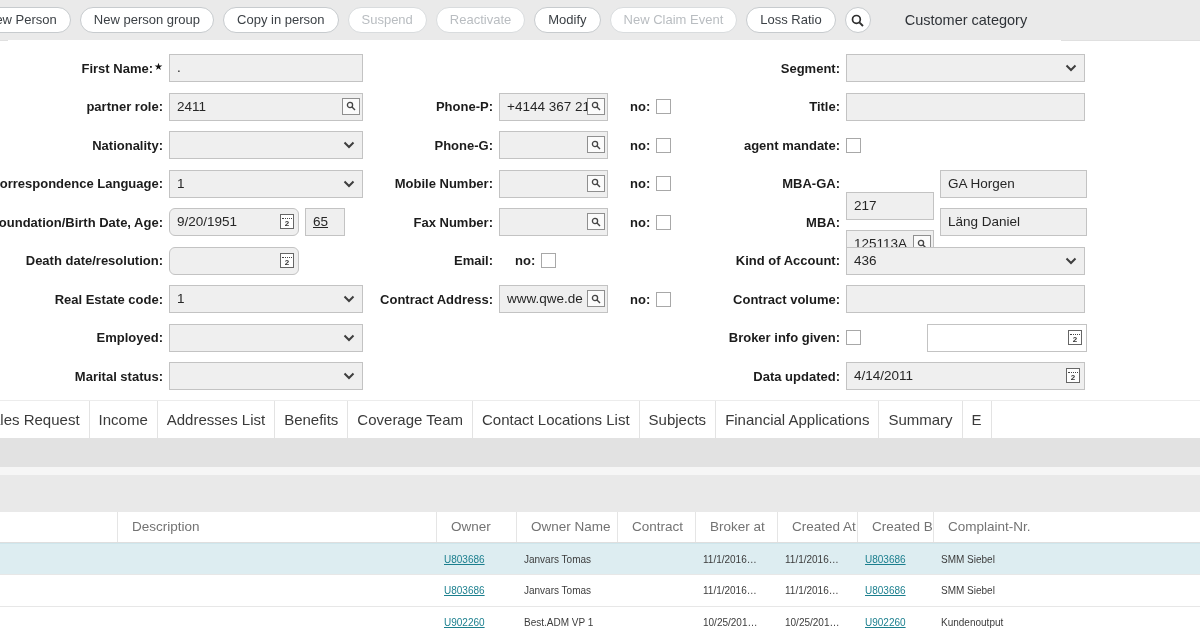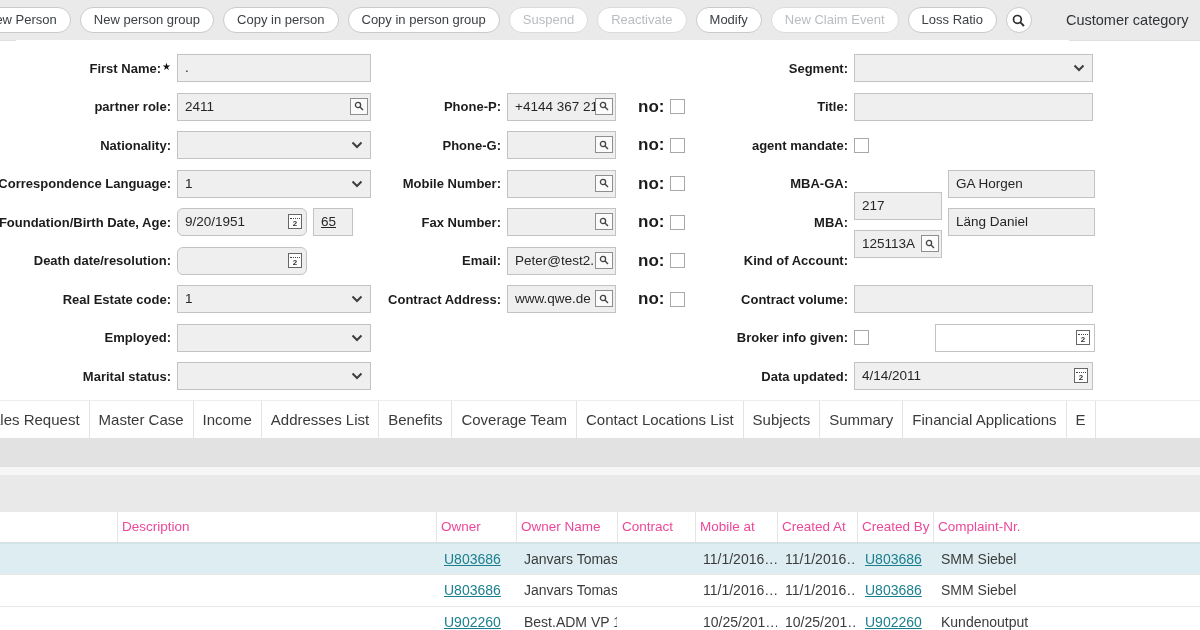--- a/index.html
+++ b/index.html
@@ -17,21 +17,21 @@
   .tbtn{
     height:26px;line-height:24px;padding:0 13px;border-radius:13px;
     background:#ffffff;border:1px solid #c7cbce;color:#3c4146;
     font-size:13px;display:inline-flex;align-items:center;flex:0 0 auto;
   }
   .tbtn.first{margin-left:-28px;}
   .tbtn.disabled{color:#b9bdc1;border-color:#d9dcde;}
   .tbtn.iconbtn{width:26px;padding:0;justify-content:center;border-radius:13px;}
   .cust-cat{font-size:14.5px;color:#2f3338;margin-left:25px;}
   
-  .form{position:absolute;left:16px;top:40px;width:1053px;height:360px;background:#fff;}
+  .form{position:absolute;left:8px;top:40px;width:1053px;height:360px;background:#fff;}
   .fcol{position:absolute;top:0;}
   .fcol-left{left:-60px;width:480px;}
   .fcol-mid{left:305px;width:400px;}
   .fcol-right{left:652px;width:560px;}
   .frow{display:flex;align-items:center;height:28px;margin-bottom:10.5px;}
   .frow.spacer{visibility:hidden;}
   .fcol .frow:first-child{margin-top:14px;}
   .flabel{font-weight:bold;font-size:13px;color:#1c1c1c;text-align:right;flex:0 0 auto;}
   .fcol-left .flabel{width:215px;}
   .fcol-mid .flabel{width:180px;}
@@ -65,21 +65,21 @@
   }
   .cal::before{
     content:"";position:absolute;left:1px;right:1px;top:1px;height:2px;
     border-bottom:1px dotted #444;
   }
   .cal::after{
     content:"2";position:absolute;left:0;right:0;top:4px;text-align:center;
     font-size:8px;font-weight:bold;color:#333;
   }
   .chk{width:13px;height:13px;border:1px solid #a8a8a8;background:#fff;flex:0 0 auto;}
-  .no-lab{font-weight:bold;font-size:17px;color:#1c1c1c;margin-left:22px;margin-right:6px;}
+  .no-lab{font-weight:bold;font-size:13px;color:#1c1c1c;margin-left:22px;margin-right:6px;}
   .gap66{margin-left:66px;}
   
   .tabbar{
     position:absolute;left:-27px;top:400px;height:38px;width:1400px;
     background:#fff;border-top:1px solid #ececec;
     display:flex;align-items:stretch;white-space:nowrap;
   }
   .tab{
     padding:0 9px;line-height:38px;font-size:15px;color:#3a3a3a;
     border-right:1px solid #e3e3e3;flex:0 0 auto;
@@ -89,41 +89,40 @@
   .strip{position:absolute;left:0;top:467px;width:1200px;height:8px;background:#f6f6f6;border-bottom:1px solid #dcdcdc;}
   .band2{position:absolute;left:0;top:475px;width:1200px;height:37px;background:#e9e9e9;}
   
   .grid{position:absolute;left:0;top:512px;width:1200px;}
   .trow,.thead{
     display:grid;
     grid-template-columns:117px 319px 80px 101px 78px 82px 80px 76px 105px 1fr;
   }
   .thead{background:#fff;border-bottom:1px solid #dedede;height:30px;}
   .th{
-    line-height:30px;font-size:13.5px;color:#ec4899;padding-left:4px;
+    line-height:30px;font-size:13.5px;color:#737373;padding-left:14px;
     border-left:1px solid #e5e5e5;overflow:hidden;white-space:nowrap;
   }
   .th:first-child{border-left:none;}
   .trow{height:31px;border-bottom:1px solid #e7e7e7;background:#fff;}
   .trow.hl{background:#ddedf1;border-top:1px solid #cfe6ec;height:30px;}
   .td{
-    line-height:31px;font-size:14px;color:#3c3c3c;padding-left:8px;
+    line-height:31px;font-size:10px;color:#3c3c3c;padding-left:8px;
     overflow:hidden;white-space:nowrap;
   }
   .lnk{color:#1b7f8e;text-decoration:underline;cursor:pointer;}
   svg{display:block;}
 </style>
 </head>
 <body>
 
 <div class="toolbar">
   <button class="tbtn first">New Person</button>
   <button class="tbtn">New person group</button>
   <button class="tbtn">Copy in person</button>
-  <button class="tbtn">Copy in person group</button>
   <button class="tbtn disabled">Suspend</button>
   <button class="tbtn disabled">Reactivate</button>
   <button class="tbtn">Modify</button>
   <button class="tbtn disabled">New Claim Event</button>
   <button class="tbtn">Loss Ratio</button>
   <button class="tbtn iconbtn">
     <span>
       <svg width="13" height="13" viewBox="0 0 13 13">
           <circle cx="5.4" cy="5.4" r="3.9" fill="none" stroke="#2e2e2e" stroke-width="1.7"></circle>
           <line x1="8.3" y1="8.3" x2="12" y2="12" stroke="#2e2e2e" stroke-width="1.9"></line>
@@ -268,28 +267,20 @@
               <circle cx="4" cy="4" r="2.6" fill="none" stroke="#444" stroke-width="1.3"></circle>
               <line x1="6" y1="6" x2="9" y2="9" stroke="#444" stroke-width="1.4"></line>
             </svg>
           </span>
       </div>
       <span class="no-lab">no:</span>
       <span class="chk"></span>
     </div>
     <div class="frow">
       <div class="flabel">Email:</div>
-      <div class="fld w107"><span>Peter@test2.</span>
-        <span class="ico-box">
-            <svg width="10" height="10" viewBox="0 0 10 10">
-              <circle cx="4" cy="4" r="2.6" fill="none" stroke="#444" stroke-width="1.3"></circle>
-              <line x1="6" y1="6" x2="9" y2="9" stroke="#444" stroke-width="1.4"></line>
-            </svg>
-          </span>
-      </div>
       <span class="no-lab">no:</span>
       <span class="chk"></span>
     </div>
     <div class="frow">
       <div class="flabel">Contract Address:</div>
       <div class="fld w107"><span>www.qwe.de</span>
         <span class="ico-box">
             <svg width="10" height="10" viewBox="0 0 10 10">
               <circle cx="4" cy="4" r="2.6" fill="none" stroke="#444" stroke-width="1.3"></circle>
               <line x1="6" y1="6" x2="9" y2="9" stroke="#444" stroke-width="1.4"></line>
@@ -332,20 +323,27 @@
             <svg width="10" height="10" viewBox="0 0 10 10">
               <circle cx="4" cy="4" r="2.6" fill="none" stroke="#444" stroke-width="1.3"></circle>
               <line x1="6" y1="6" x2="9" y2="9" stroke="#444" stroke-width="1.4"></line>
             </svg>
           </span>
       </div>
       <div class="fld w145"><span>Läng Daniel</span></div>
     </div>
     <div class="frow">
       <div class="flabel">Kind of Account:</div>
+      <div class="fld w237"><span>436</span>
+        <span class="chev">
+            <svg width="12" height="8" viewBox="0 0 12 8">
+              <path d="M1.5 1.5 L6 6 L10.5 1.5" fill="none" stroke="#3e3e3e" stroke-width="2"></path>
+            </svg>
+          </span>
+      </div>
     </div>
     <div class="frow">
       <div class="flabel">Contract volume:</div>
       <div class="fld w237"><span></span></div>
     </div>
     <div class="frow">
       <div class="flabel">Broker info given:</div>
       <span class="chk" style="margin-left:6px;"></span>
       <div class="fld white w158 gap66"><span></span>
         <span class="cal"></span>
@@ -355,44 +353,43 @@
       <div class="flabel">Data updated:</div>
       <div class="fld w237"><span>4/14/2011</span>
         <span class="cal"></span>
       </div>
     </div>
   </div>
 </div>
 
 <div class="tabbar">
   <div class="tab">Sales Request</div>
-  <div class="tab">Master Case</div>
   <div class="tab">Income</div>
   <div class="tab">Addresses List</div>
   <div class="tab">Benefits</div>
   <div class="tab">Coverage Team</div>
   <div class="tab">Contact Locations List</div>
   <div class="tab">Subjects</div>
+  <div class="tab">Financial Applications</div>
   <div class="tab">Summary</div>
-  <div class="tab">Financial Applications</div>
   <div class="tab">E</div>
 </div>
 
 <div class="band1"></div>
 <div class="strip"></div>
 <div class="band2"></div>
 
 <div class="grid">
   <div class="thead">
     <div class="th"></div>
     <div class="th">Description</div>
     <div class="th">Owner</div>
     <div class="th">Owner Name</div>
     <div class="th">Contract</div>
-    <div class="th">Mobile at</div>
+    <div class="th">Broker at</div>
     <div class="th">Created At</div>
     <div class="th">Created By</div>
     <div class="th">Complaint-Nr.</div>
   </div>
 
   <div class="trow hl">
     <div class="td"></div>
     <div class="td"></div>
     <div class="td"><a class="lnk">U803686</a></div>
     <div class="td">Janvars Tomas</div>

